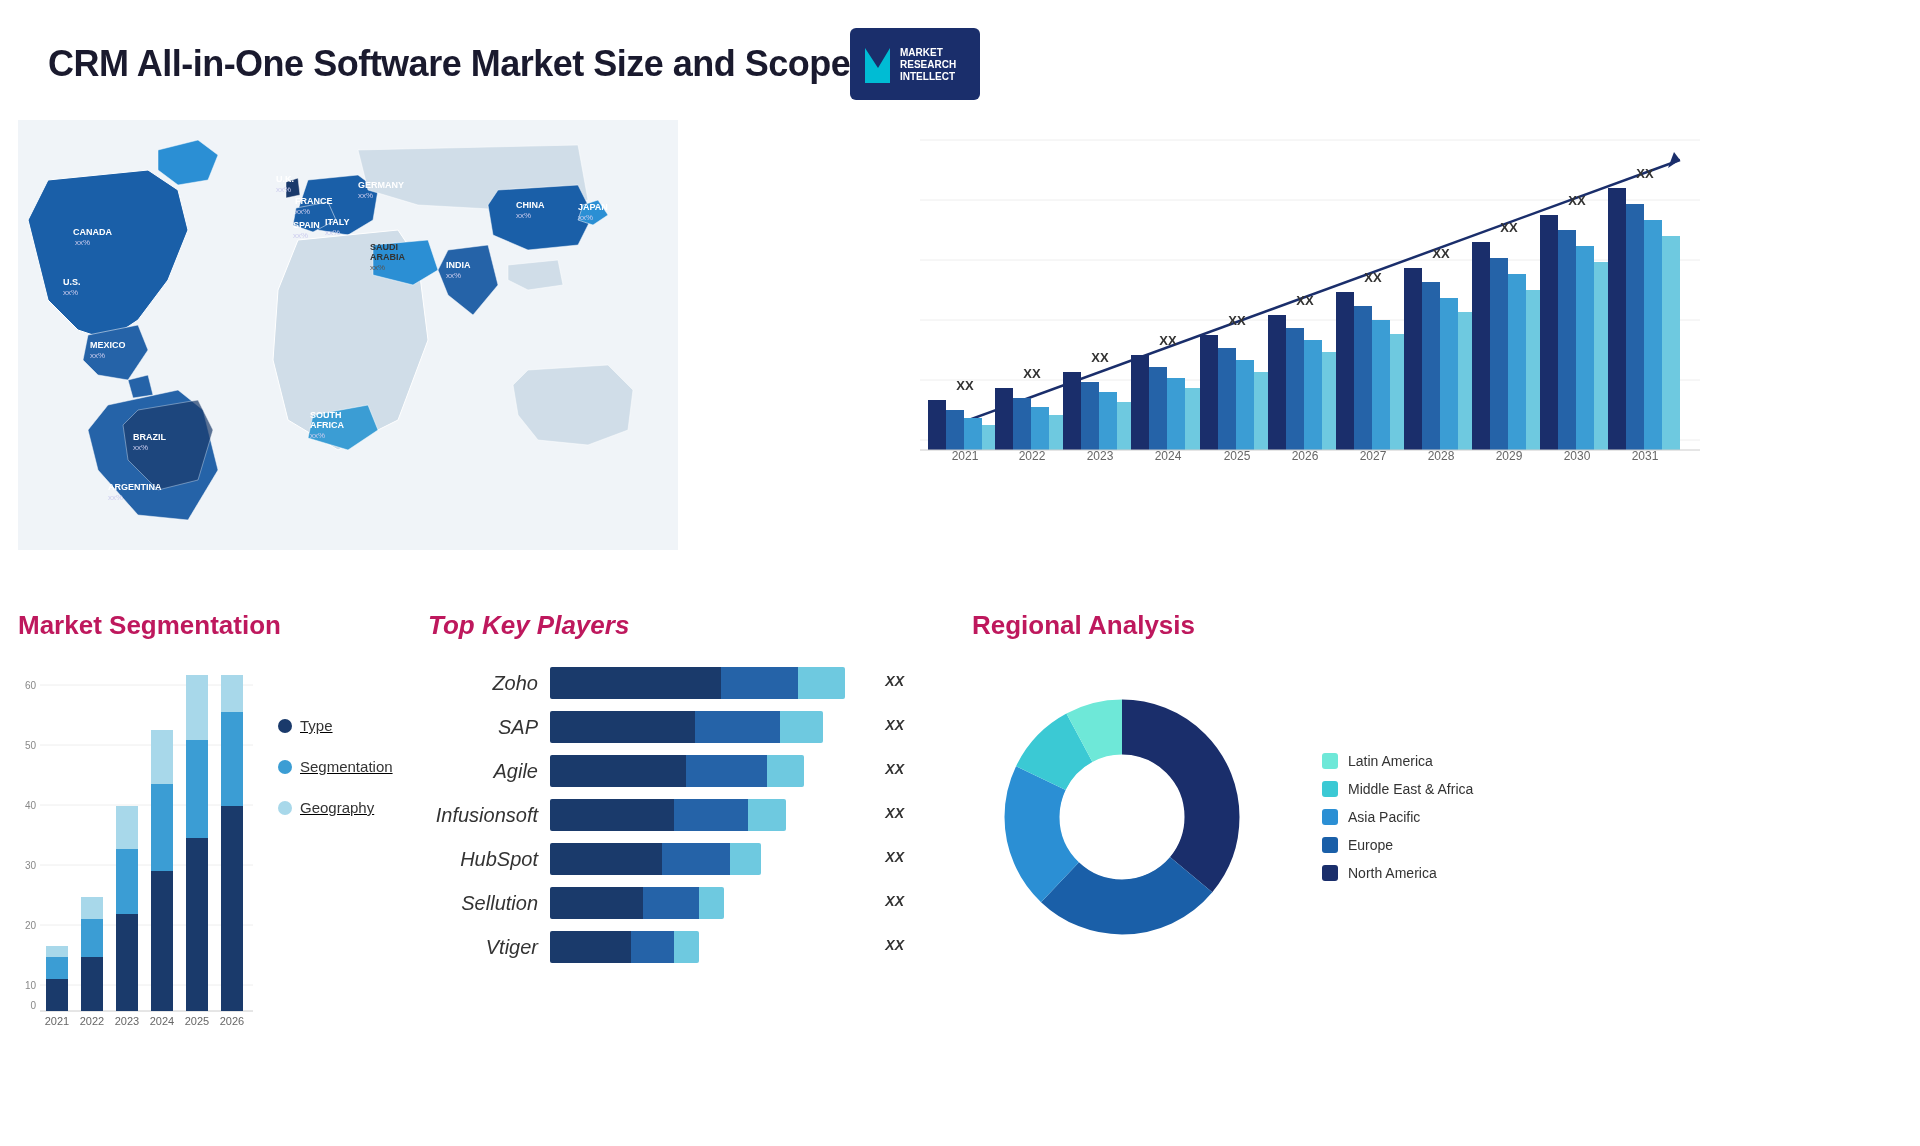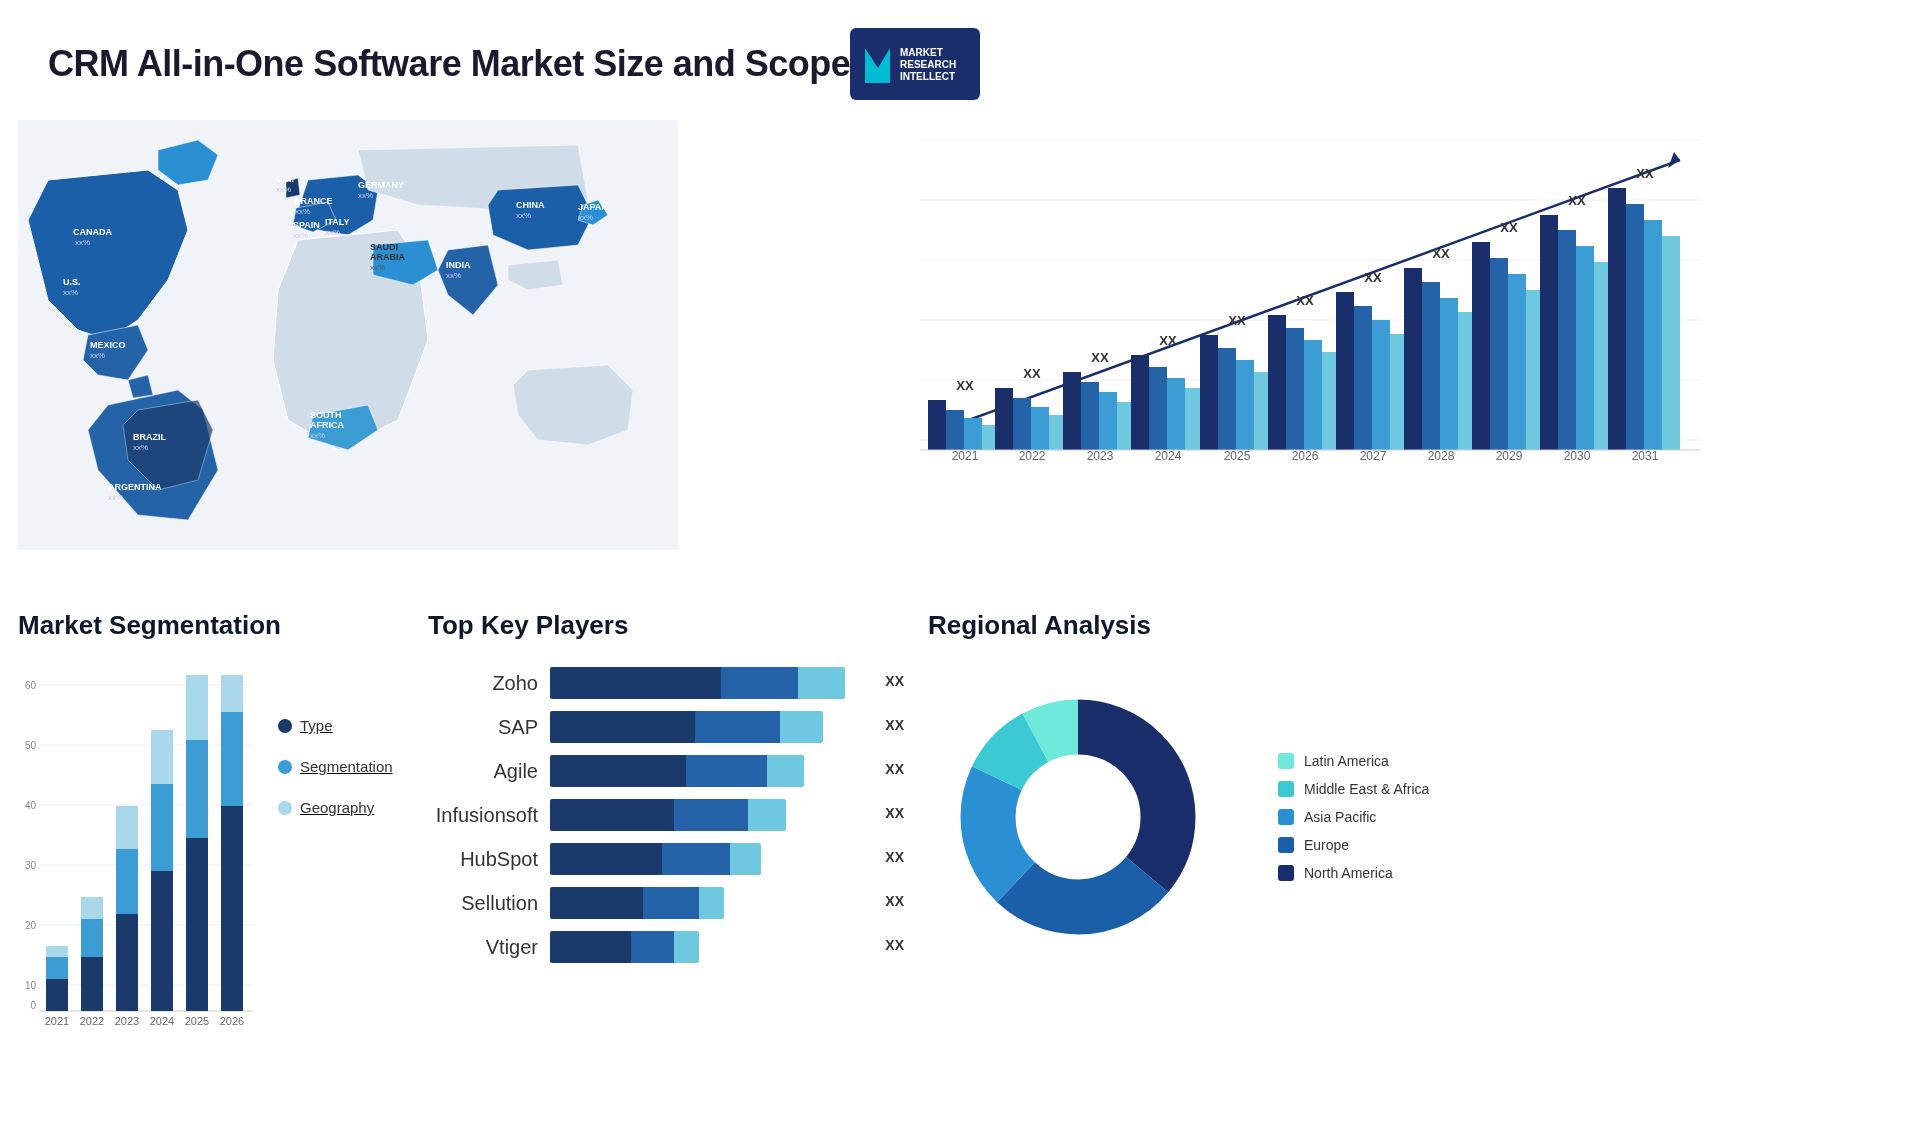--- a/index.html
+++ b/index.html
@@ -53,29 +53,31 @@
       display: flex;
       gap: 20px;
       padding: 10px 18px 0 18px;
       height: 520px;
     }
     .segmentation-section {
       flex: 0 0 390px;
     }
     .top-players-section {
       flex: 0 0 480px;
+      font-style: italic;
     }
     .regional-section {
       flex: 1;
+      margin-left: 44px;
     }
 
     .section-title {
       font-size: 26px;
       font-weight: 700;
-      color: #0f172a;
+      color: #be185d;
       margin-bottom: 16px;
     }
 
     
     .map-container {
       width: 660px;
       height: 430px;
       position: relative;
     }
 

